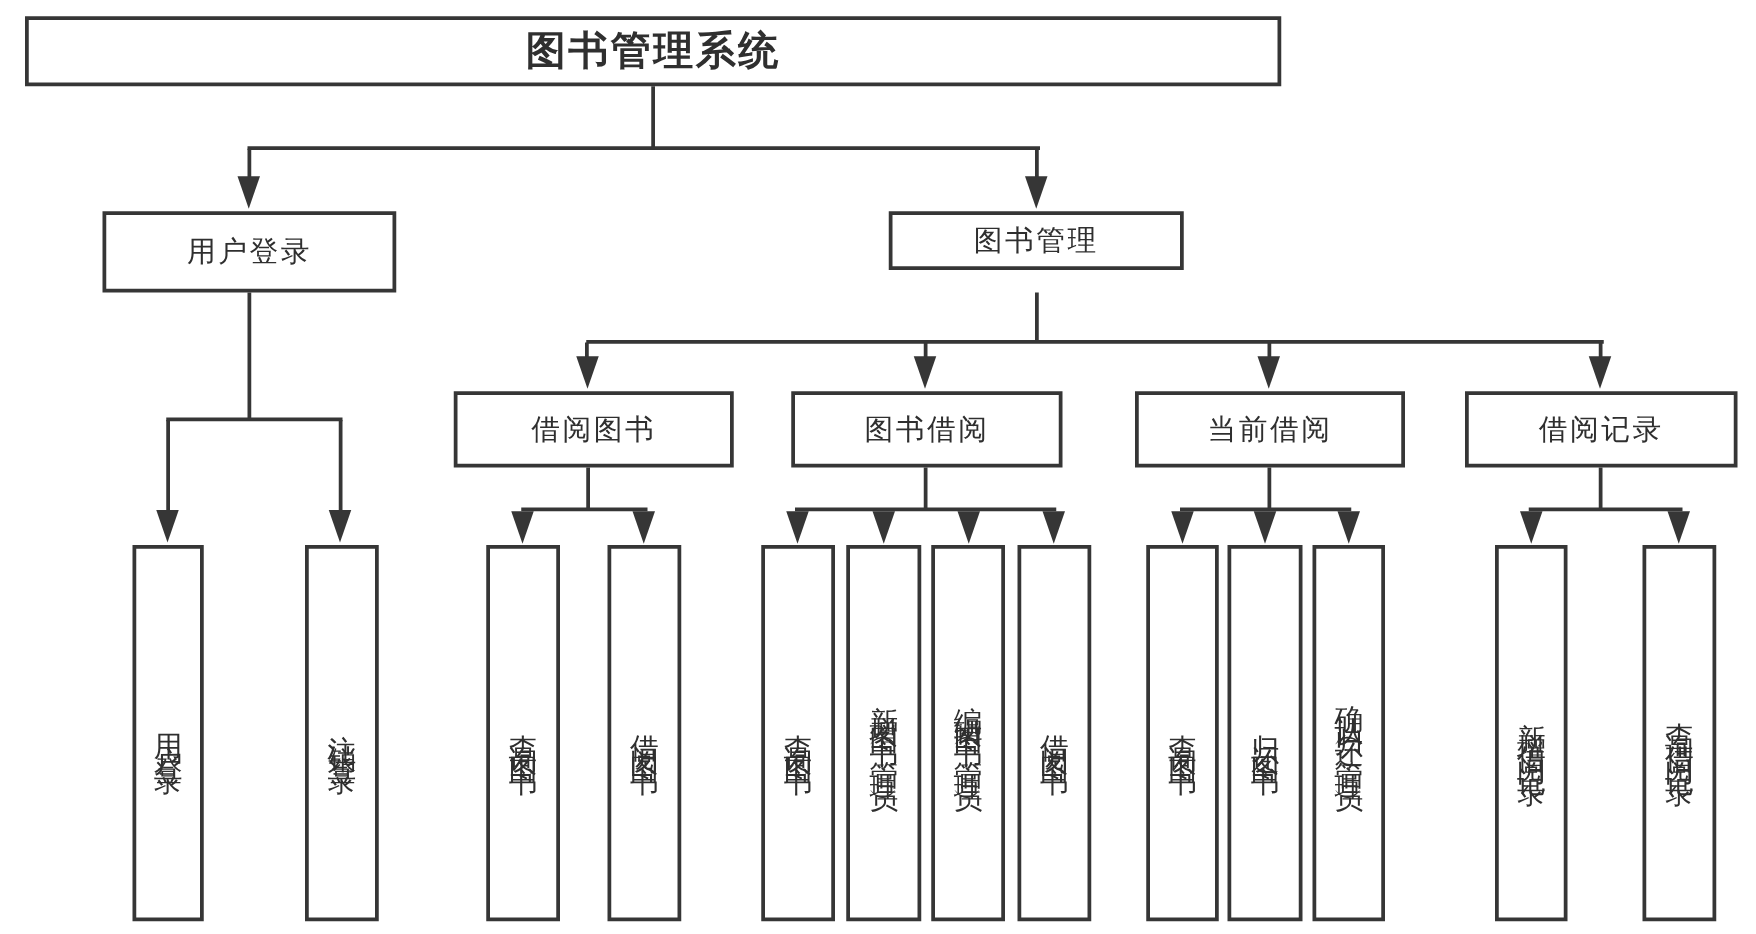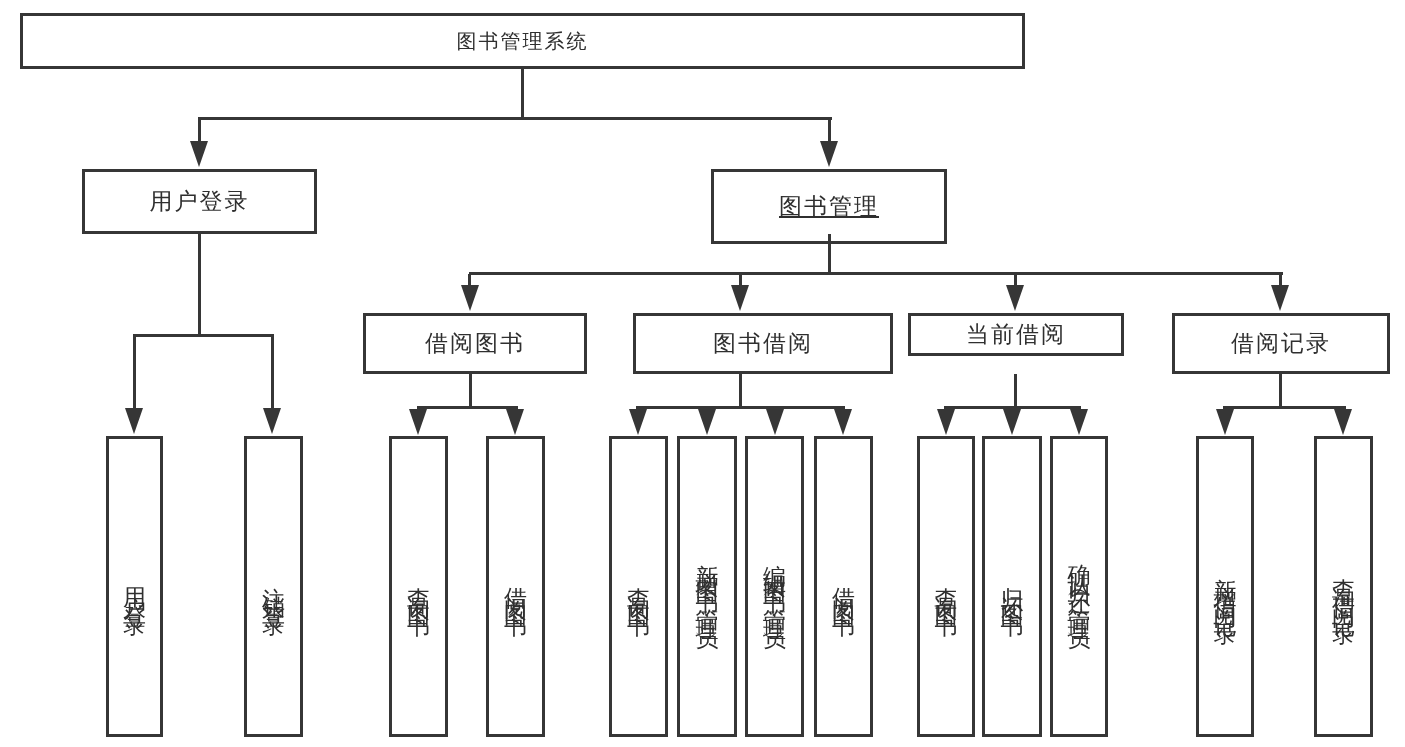--- a/index.html
+++ b/index.html
@@ -6,21 +6,21 @@
   .canvas {
     position:relative; width:1405px; height:747px; background:#ffffff;
     font-family:"Liberation Sans", sans-serif; overflow:hidden;
   }
   .node {
     position:absolute; box-sizing:border-box; background:#ffffff;
     border:3px solid var(--border,#363636);
     display:flex; align-items:center; justify-content:center;
     color:var(--text,#2f2f2f); font-size:23px; letter-spacing:2px; white-space:nowrap;
   }
-  .node.title { font-size:20px; }
+  .node.title { font-size:32px;font-weight:bold; }
   .vnode {
     position:absolute; box-sizing:border-box; background:#ffffff;
     border:3px solid var(--border,#363636);
     display:flex; align-items:center; justify-content:center;
     color:var(--text,#2f2f2f); font-size:23px;
   }
   .vtext { writing-mode:vertical-rl; text-orientation:mixed; letter-spacing:9px; line-height:1; }
   .ln { position:absolute; background:var(--line,#363636); }
   .ah {
     position:absolute; width:0; height:0;
@@ -41,43 +41,43 @@
   <div class="node title" style="left:20px; top:13px; width:1005px; height:56px;">图书管理系统</div>
 
   <div class="ln" style="left:521px; top:69px; width:3px; height:50px;"></div>
   <div class="ln" style="left:198px; top:117px; width:634px; height:3px;"></div>
   <div class="ln" style="left:198px; top:119px; width:3px; height:23px;"></div>
   <div class="ah" style="left:190px; top:141px;"></div>
   <div class="ln" style="left:828px; top:119px; width:3px; height:23px;"></div>
   <div class="ah" style="left:820px; top:141px;"></div>
 
   <div class="node" style="left:82px; top:169px; width:235px; height:65px;">用户登录</div>
-  <div class="node" style="left:711px; top:169px; width:236px; height:75px;text-decoration:underline;">图书管理</div>
+  <div class="node" style="left:711px; top:169px; width:236px; height:47px;">图书管理</div>
 
   <div class="ln" style="left:198px; top:234px; width:3px; height:102px;"></div>
   <div class="ln" style="left:133px; top:334px; width:141px; height:3px;"></div>
   <div class="ln" style="left:133px; top:336px; width:3px; height:73px;"></div>
   <div class="ah" style="left:125px; top:408px;"></div>
   <div class="ln" style="left:271px; top:336px; width:3px; height:73px;"></div>
   <div class="ah" style="left:263px; top:408px;"></div>
 
   <div class="ln" style="left:828px; top:234px; width:3px; height:40px;"></div>
   <div class="ln" style="left:469px; top:272px; width:814px; height:3px;"></div>
   <div class="ln" style="left:468px; top:274px; width:3px; height:12px;"></div>
   <div class="ah" style="left:461px; top:285px;"></div>
   <div class="ln" style="left:739px; top:274px; width:3px; height:12px;"></div>
   <div class="ah" style="left:731px; top:285px;"></div>
   <div class="ln" style="left:1014px; top:274px; width:3px; height:12px;"></div>
   <div class="ah" style="left:1006px; top:285px;"></div>
   <div class="ln" style="left:1279px; top:274px; width:3px; height:12px;"></div>
   <div class="ah" style="left:1271px; top:285px;"></div>
 
   <div class="node" style="left:363px; top:313px; width:224px; height:61px;">借阅图书</div>
-  <div class="node" style="left:633px; top:313px; width:260px; height:61px;">图书借阅</div>
-  <div class="node" style="left:908px; top:313px; width:216px; height:43px;">当前借阅</div>
+  <div class="node" style="left:633px; top:313px; width:217px; height:61px;">图书借阅</div>
+  <div class="node" style="left:908px; top:313px; width:216px; height:61px;">当前借阅</div>
   <div class="node" style="left:1172px; top:313px; width:218px; height:61px;">借阅记录</div>
 
   <div class="ln" style="left:469px; top:374px; width:3px; height:34px;"></div>
   <div class="ln" style="left:417px; top:406px; width:101px; height:3px;"></div>
   <div class="ah" style="left:409px; top:409px;"></div>
   <div class="ah" style="left:506px; top:409px;"></div>
 
   <div class="ln" style="left:739px; top:374px; width:3px; height:34px;"></div>
   <div class="ln" style="left:636px; top:406px; width:209px; height:3px;"></div>
   <div class="ah" style="left:629px; top:409px;"></div>

